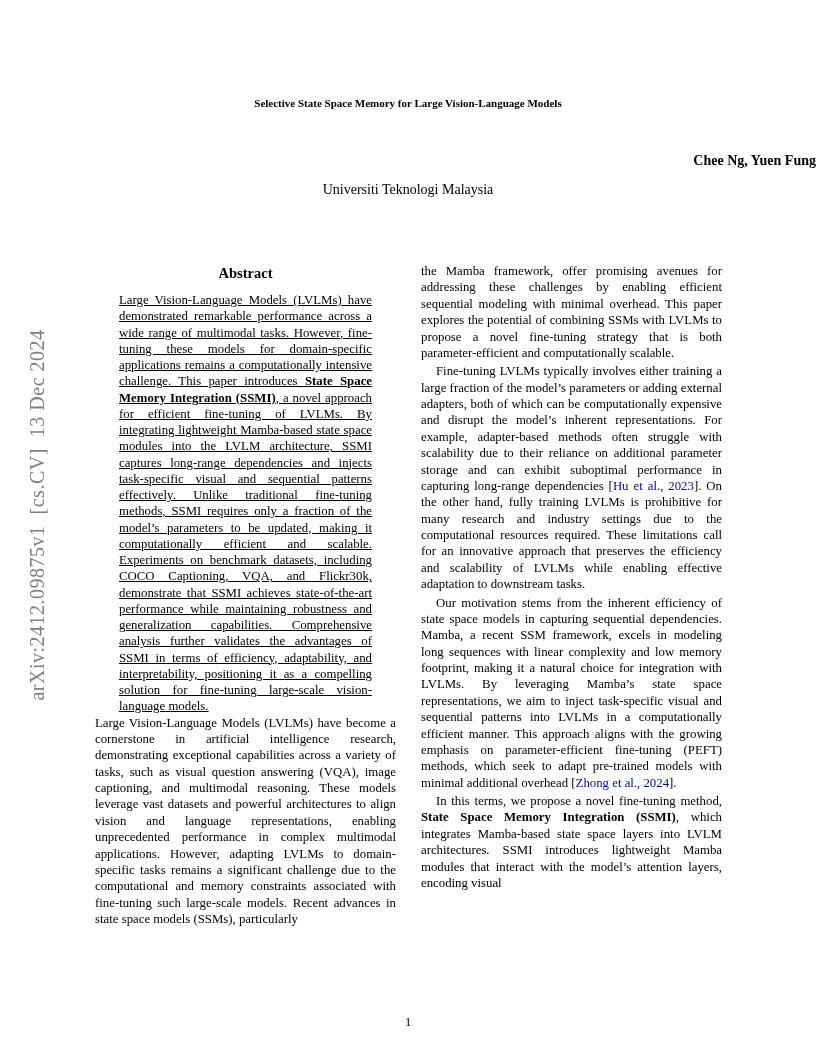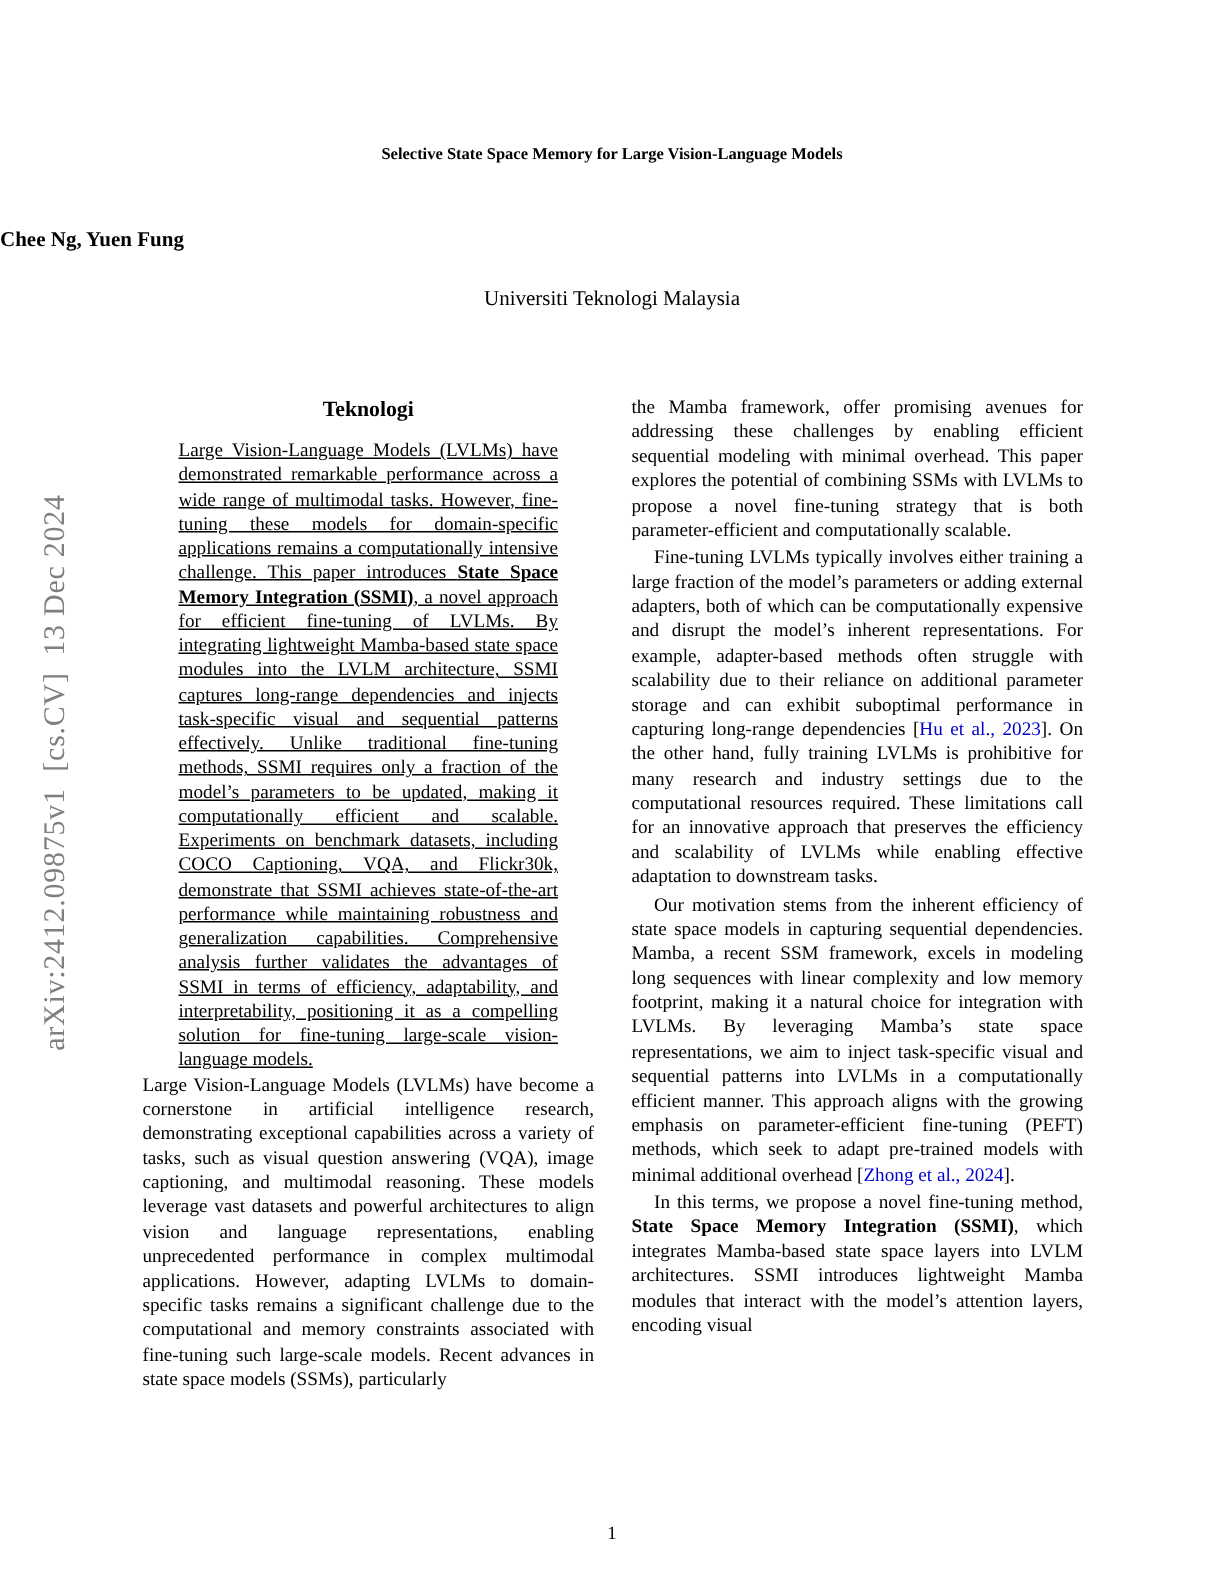--- a/index.html
+++ b/index.html
@@ -27,27 +27,27 @@
     position: absolute;
     top: 97px; left: 0; right: 0;
     text-align: center;
     font-size: 11px;
     font-weight: bold;
     margin: 0;
   }
   .authors {
     position: absolute;
     top: 153px; left: 0; right: 0;
-    text-align: left;
+    text-align: right;
     font-size: 14px;
     font-weight: bold;
   }
   .affiliation {
     position: absolute;
-    top: 192px; left: 0; right: 0;
+    top: 182px; left: 0; right: 0;
     text-align: center;
     font-size: 14px;
   }
 
   .columns {
     position: absolute;
     top: 263px; left: 95px;
     width: 627px; height: 745px;
     display: flex;
     gap: 25px;
@@ -106,21 +106,21 @@
   <h1 class="title">Selective State Space Memory for Large Vision-Language Models</h1>
 
   <div class="authors">Chee Ng, Yuen Fung</div>
 
   <div class="affiliation">Universiti Teknologi Malaysia</div>
 
   <div class="columns">
 
     <div class="col">
 
-      <div class="abstract-heading">Teknologi</div>
+      <div class="abstract-heading">Abstract</div>
 
       <p class="abstract-text"><span>Large Vision-Language Models (LVLMs) have demonstrated remarkable performance across a wide range of multimodal tasks. However, fine-tuning these models for domain-specific applications remains a computationally intensive challenge. This paper introduces </span><b>State Space Memory Integration (SSMI)</b><span>, a novel approach for efficient fine-tuning of LVLMs. By integrating lightweight Mamba-based state space modules into the LVLM architecture, SSMI captures long-range dependencies and injects task-specific visual and sequential patterns effectively. Unlike traditional fine-tuning methods, SSMI requires only a fraction of the model’s parameters to be updated, making it computationally efficient and scalable. Experiments on benchmark datasets, including COCO Captioning, VQA, and Flickr30k, demonstrate that SSMI achieves state-of-the-art performance while maintaining robustness and generalization capabilities. Comprehensive analysis further validates the advantages of SSMI in terms of efficiency, adaptability, and interpretability, positioning it as a compelling solution for fine-tuning large-scale vision-language models.</span></p>
 
 
       <p class="body-par noindent">Large Vision-Language Models (LVLMs) have become a cornerstone in artificial intelligence research, demonstrating exceptional capabilities across a variety of tasks, such as visual question answering (VQA), image captioning, and multimodal reasoning. These models leverage vast datasets and powerful architectures to align vision and language representations, enabling unprecedented performance in complex multimodal applications. However, adapting LVLMs to domain-specific tasks remains a significant challenge due to the computational and memory constraints associated with fine-tuning such large-scale models. Recent advances in state space models (SSMs), particularly</p>
 
     </div>
 
     <div class="col">
 

